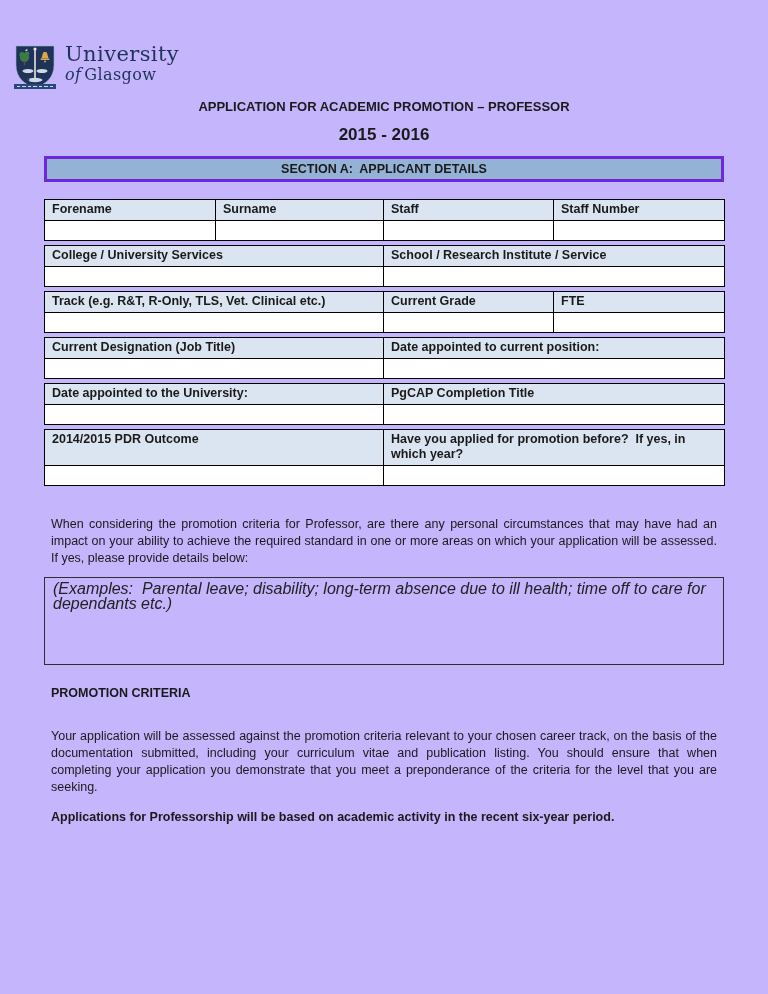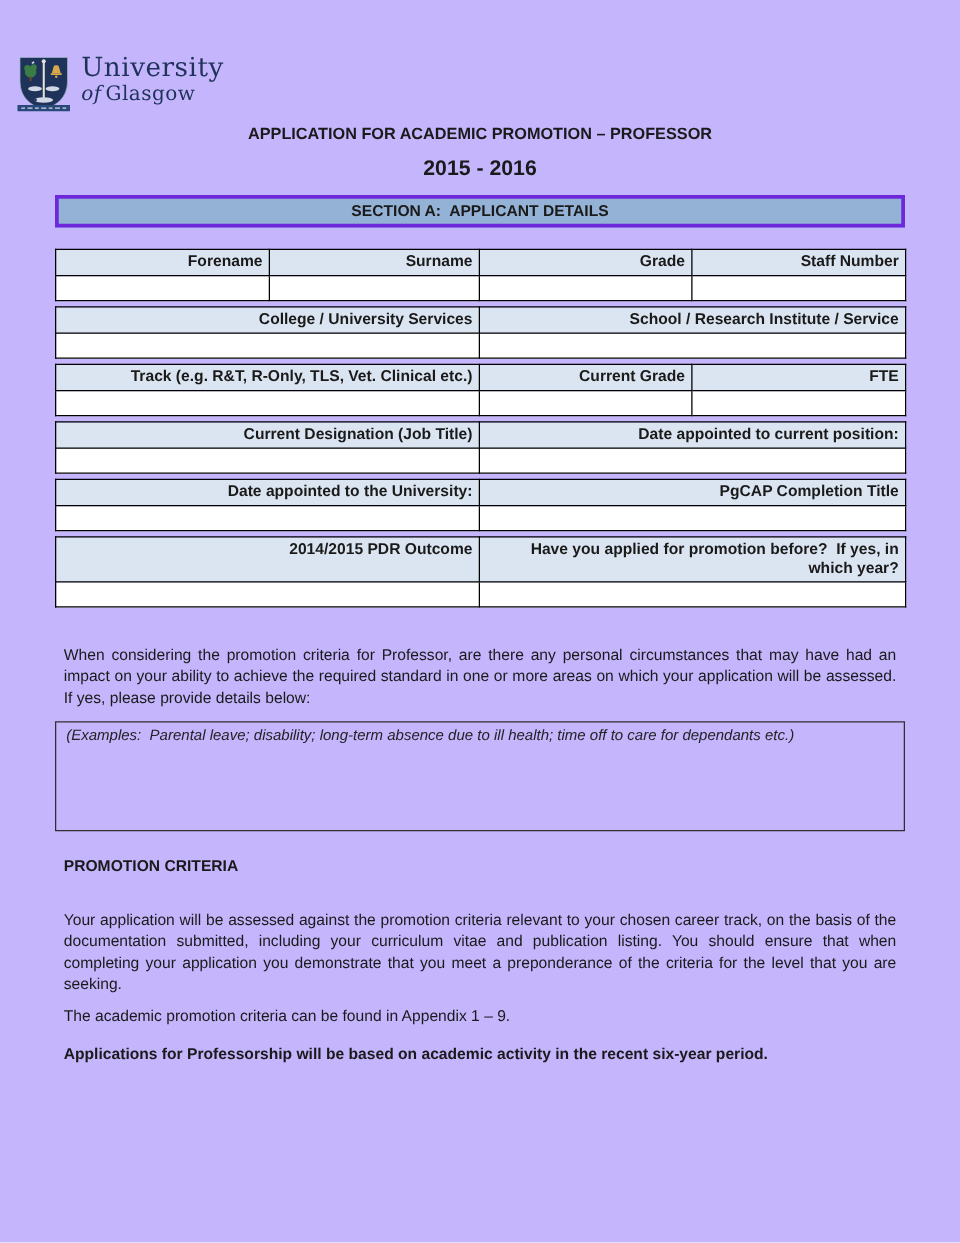--- a/index.html
+++ b/index.html
@@ -26,33 +26,33 @@
   .section-banner{
     margin-top:14px;height:20px;
     background:#94b2d6;border:3px solid #6d28d9;
     text-align:center;font-size:12.5px;font-weight:bold;line-height:20px;
     white-space:pre-wrap;
   }
   
   .ftable{border-collapse:collapse;table-layout:fixed;width:680px;margin-bottom:4px;}
   .ftable td{border:1px solid #000;font-size:12.5px;line-height:15px;font-weight:bold;
              padding:2px 5px 3px 7px;vertical-align:top;box-sizing:border-box;}
-  .ftable td.hd{background:#dbe5f1;text-align:right;}
+  .ftable td.hd{background:#dbe5f1;}
   .ftable td.in{height:20px;background:#ffffff;padding:0;}
   .tbl-area{margin-top:17px;}
   td.wrapcell{white-space:pre-wrap;}
   
   .body{margin:0 0 0 7px;width:666px;font-size:12.5px;line-height:17px;}
   .just{text-align:justify;}
   .p-circ{margin-top:30px;}
   .examples-box{
     margin-top:10px;width:680px;height:88px;border:1px solid #2f2f2f;box-sizing:border-box;
     padding:3px 8px;
   }
-  .examples-text{font-size:12px;line-height:15px;font-style:italic;white-space:pre-wrap;color:#222;}
+  .examples-text{font-size:16px;line-height:15px;font-style:italic;white-space:pre-wrap;color:#222;}
   .subhead{margin:21px 0 0 7px;font-size:12.5px;font-weight:bold;line-height:15px;}
   .p1{margin-top:27px;}
   .p2{margin-top:9px;white-space:pre-wrap;}
   .p3{margin-top:13px;font-weight:bold;white-space:pre-wrap;}
 </style>
 </head>
 <body>
 
 <div class="page">
 
@@ -103,21 +103,21 @@
         <colgroup>
             <col style="width:171px">
             <col style="width:168px">
             <col style="width:170px">
             <col style="width:171px">
           </colgroup>
         <tbody>
             <tr>
           <td class="hd">Forename</td>
           <td class="hd">Surname</td>
-          <td class="hd">Grade</td>
+          <td class="hd">Staff</td>
           <td class="hd">Staff Number</td>
         </tr>
         <tr>
           <td class="in"></td>
           <td class="in"></td>
           <td class="in"></td>
           <td class="in"></td>
         </tr>
       </tbody>
         </table>
@@ -215,18 +215,17 @@
     <p class="body just p-circ">When considering the promotion criteria for Professor, are there any personal circumstances that may have had an impact on your ability to achieve the required standard in one or more areas on which your application will be assessed.  If yes, please provide details below:</p>
 
     <div class="examples-box">
       <div class="examples-text">(Examples:  Parental leave; disability; long-term absence due to ill health; time off to care for dependants etc.)</div>
     </div>
 
     <div class="subhead">PROMOTION CRITERIA</div>
 
     <p class="body just p1">Your application will be assessed against the promotion criteria relevant to your chosen career track, on the basis of the documentation submitted, including your curriculum vitae and publication listing.  You should ensure that when completing your application you demonstrate that you meet a preponderance of the criteria for the level that you are seeking.</p>
 
-    <p class="body p2">The academic promotion criteria can be found in Appendix 1 – 9.</p>
 
     <p class="body p3">Applications for Professorship will be based on academic activity in the recent six-year period.</p>
   </div>
 
 </div>
 
 </body></html>

